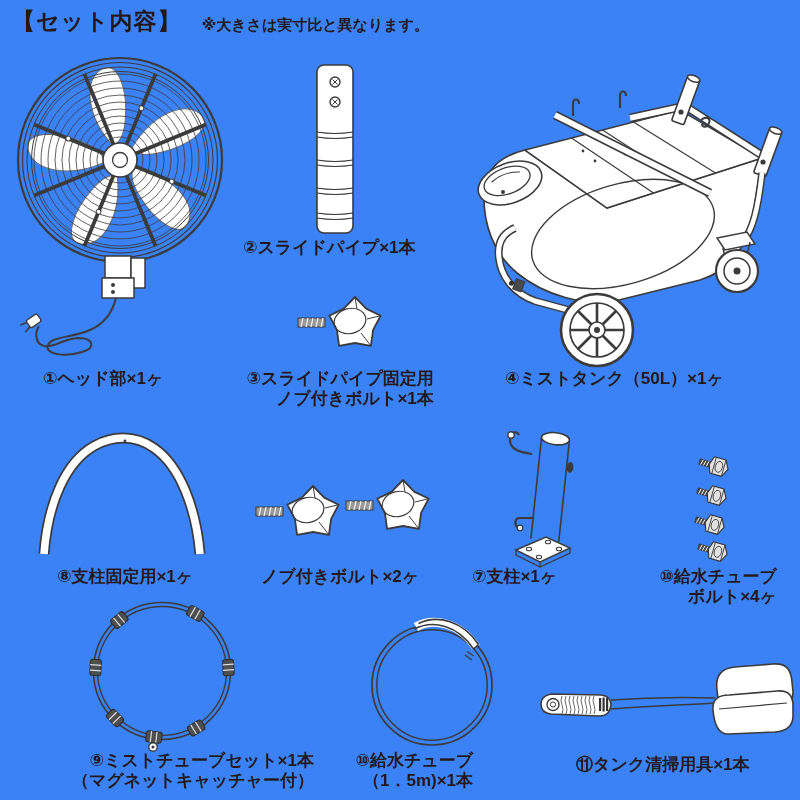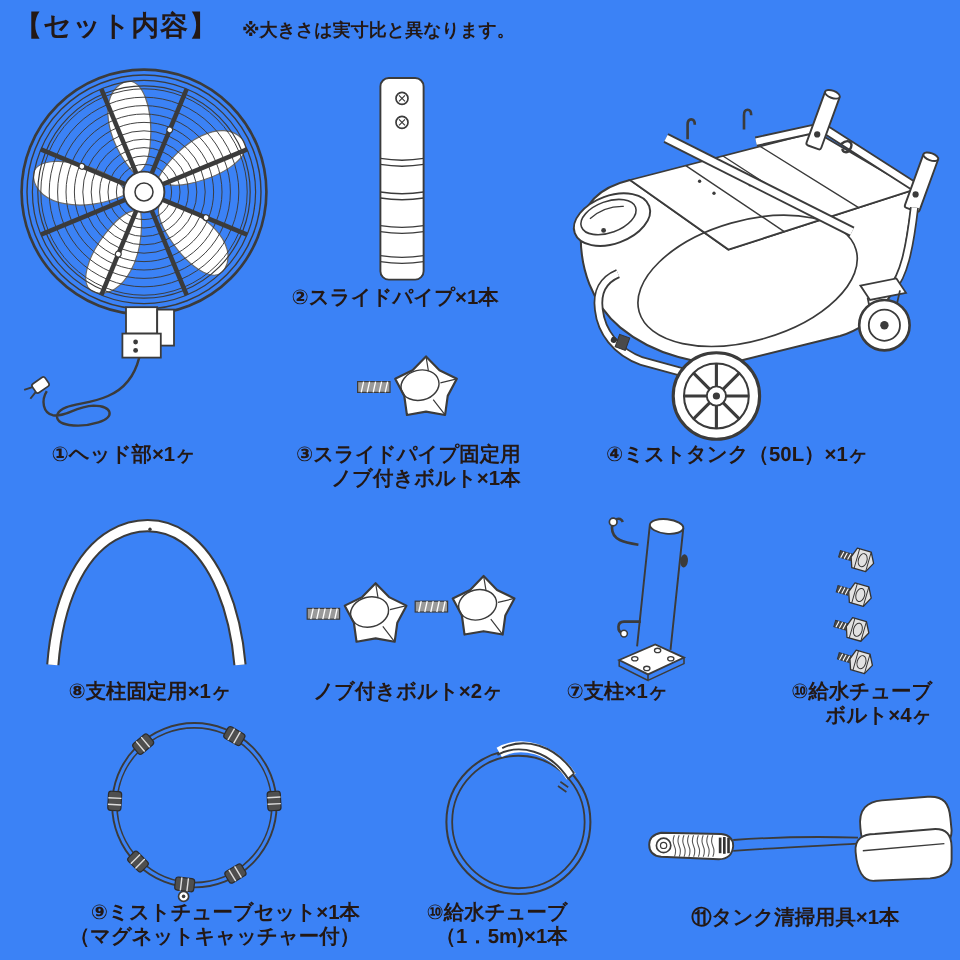--- a/index.html
+++ b/index.html
@@ -326,21 +326,21 @@
   </div>
   <div class="caption" style="left:472px;top:567px">
     <div>⑦支柱×1ヶ</div>
   </div>
   <div class="caption" style="left:642px;top:567px">
     <div>⑩給水チューブ</div>
     <div style="margin-left:46px">ボルト×4ヶ</div>
   </div>
   <div class="caption" style="left:46px;top:751px">
     <div>⑨ミストチューブセット×1本</div>
-    <div style="margin-left:12px">（マグネットキャッチャー付）</div>
+    <div style="margin-left:26px">（マグネットキャッチャー付）</div>
   </div>
   <div class="caption" style="left:346px;top:751px">
     <div>⑩給水チューブ</div>
     <div style="margin-left:17px">（1．5m)×1本</div>
   </div>
   <div class="caption" style="left:576px;top:755px">
     <div>⑪タンク清掃用具×1本</div>
   </div>
 
 </div>

